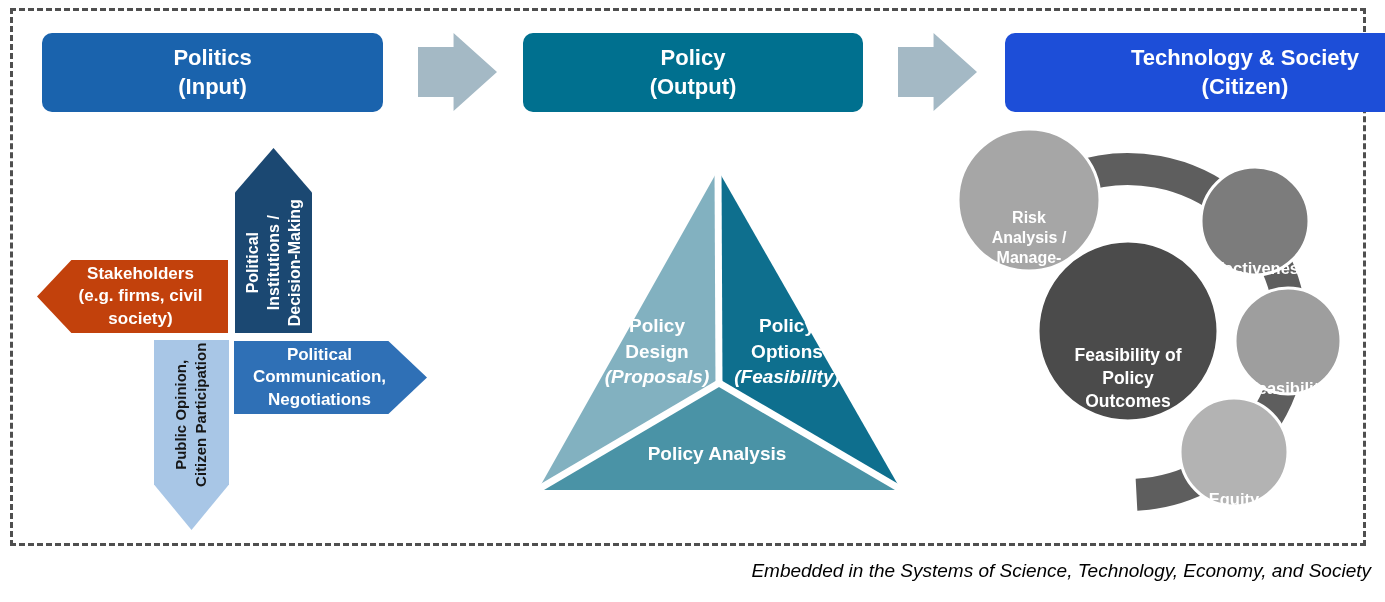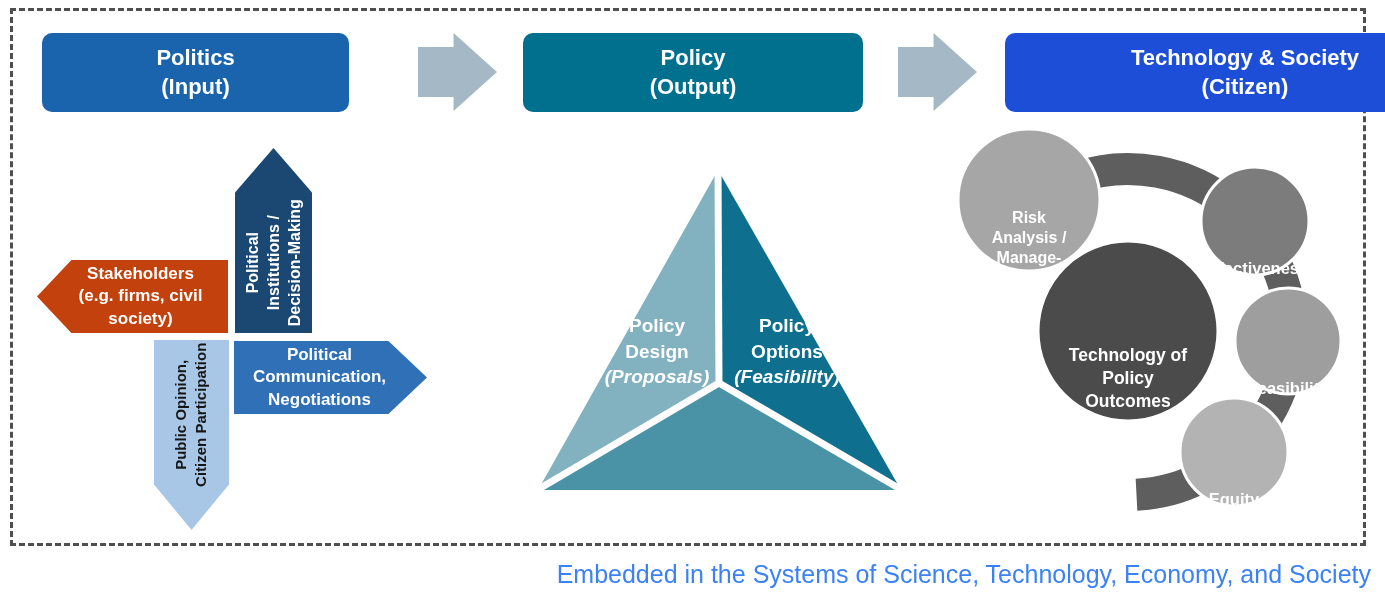--- a/index.html
+++ b/index.html
@@ -10,21 +10,21 @@
   .frame{
     position:absolute;left:10px;top:8px;width:1356px;height:538px;
     border:3px dashed #4f4f4f;box-sizing:border-box;
   }
   
   .stage-box{
     position:absolute;top:33px;height:79px;border-radius:10px;
     display:flex;flex-direction:column;align-items:center;justify-content:center;
     color:#fff;font-size:22px;font-weight:700;line-height:1.28;text-align:center;
   }
-  .box-politics{left:42px;width:307px;background:#1a63ad;}
+  .box-politics{left:42px;width:341px;background:#1a63ad;}
   .box-policy{left:523px;width:340px;background:#00708f;}
   .box-tech{left:1005px;width:400px;background:#1d4ed8;padding-left:40px;}
   
   .flow-arrow{
     position:absolute;top:33px;width:79px;height:78px;background:#a4b9c5;
     clip-path:polygon(0 18%,45% 18%,45% 0,100% 50%,45% 100%,45% 82%,0 82%);
   }
   .flow-arrow.a1{left:418px;}
   .flow-arrow.a2{left:898px;}
   
@@ -56,21 +56,21 @@
   .tri-label{
     position:absolute;color:#fff;font-weight:700;font-size:19px;line-height:1.35;text-align:center;
   }
   .tri-label .sub{font-style:italic;}
   
   .circ-label{
     position:absolute;color:#fff;font-weight:700;text-align:center;margin-top:47px;
   }
   .caption{
     position:absolute;top:560px;right:14px;width:900px;text-align:right;
-    font-size:25px;color:#3b82f6;font-weight:400;
+    font-size:19px;font-style:italic;color:#000000;font-weight:400;
   }
   svg{position:absolute;}
 </style>
 </head>
 <body>
 
 <div id="stage">
 
   <div class="frame"></div>
 
@@ -137,40 +137,41 @@
     <div>Policy</div>
     <div>Design</div>
     <div class="sub">(Proposals)</div>
   </div>
   <div class="tri-label" style="left:707px;top:313px;width:160px;">
     <div>Policy</div>
     <div>Options</div>
     <div class="sub">(Feasibility)</div>
   </div>
   <div class="tri-label" style="left:597px;top:441px;width:240px;">
+    <div>Policy Analysis</div>
   </div>
 
   <svg style="left:940px;top:120px;" width="435" height="420" viewBox="0 0 435 420">
     <path d="M 72.7 96.7 A 163 163 0 1 1 196.5 374.8" fill="none" stroke="#5e5e5e" stroke-width="32"></path>
     <circle cx="89" cy="80" r="71" fill="#a6a6a6" stroke="#ffffff" stroke-width="3"></circle>
     <circle cx="315" cy="101" r="54" fill="#7c7c7c" stroke="#ffffff" stroke-width="3"></circle>
     <circle cx="348" cy="221" r="53" fill="#9e9e9e" stroke="#ffffff" stroke-width="3"></circle>
     <circle cx="294" cy="332" r="54" fill="#b3b3b3" stroke="#ffffff" stroke-width="3"></circle>
     <circle cx="188" cy="211" r="90" fill="#4b4b4b" stroke="#ffffff" stroke-width="3"></circle>
   </svg>
 
   <div class="circ-label" style="left:959px;top:161px;width:140px;font-size:16px;line-height:1.25;">
     <div>Risk</div>
     <div>Analysis /</div>
     <div>Manage-</div>
     <div>ment</div>
   </div>
   <div class="circ-label" style="left:1175px;top:212px;width:160px;font-size:16.5px;">Effectiveness</div>
   <div class="circ-label" style="left:1048px;top:297px;width:160px;font-size:17.5px;line-height:1.3;">
-    <div>Technology of</div>
+    <div>Feasibility of</div>
     <div>Policy</div>
     <div>Outcomes</div>
   </div>
   <div class="circ-label" style="left:1218px;top:332px;width:140px;font-size:16.5px;">Feasibility</div>
   <div class="circ-label" style="left:1164px;top:443px;width:140px;font-size:16.5px;">Equity</div>
 
   <div class="caption">Embedded in the Systems of Science, Technology, Economy, and Society</div>
 
 </div>
 

